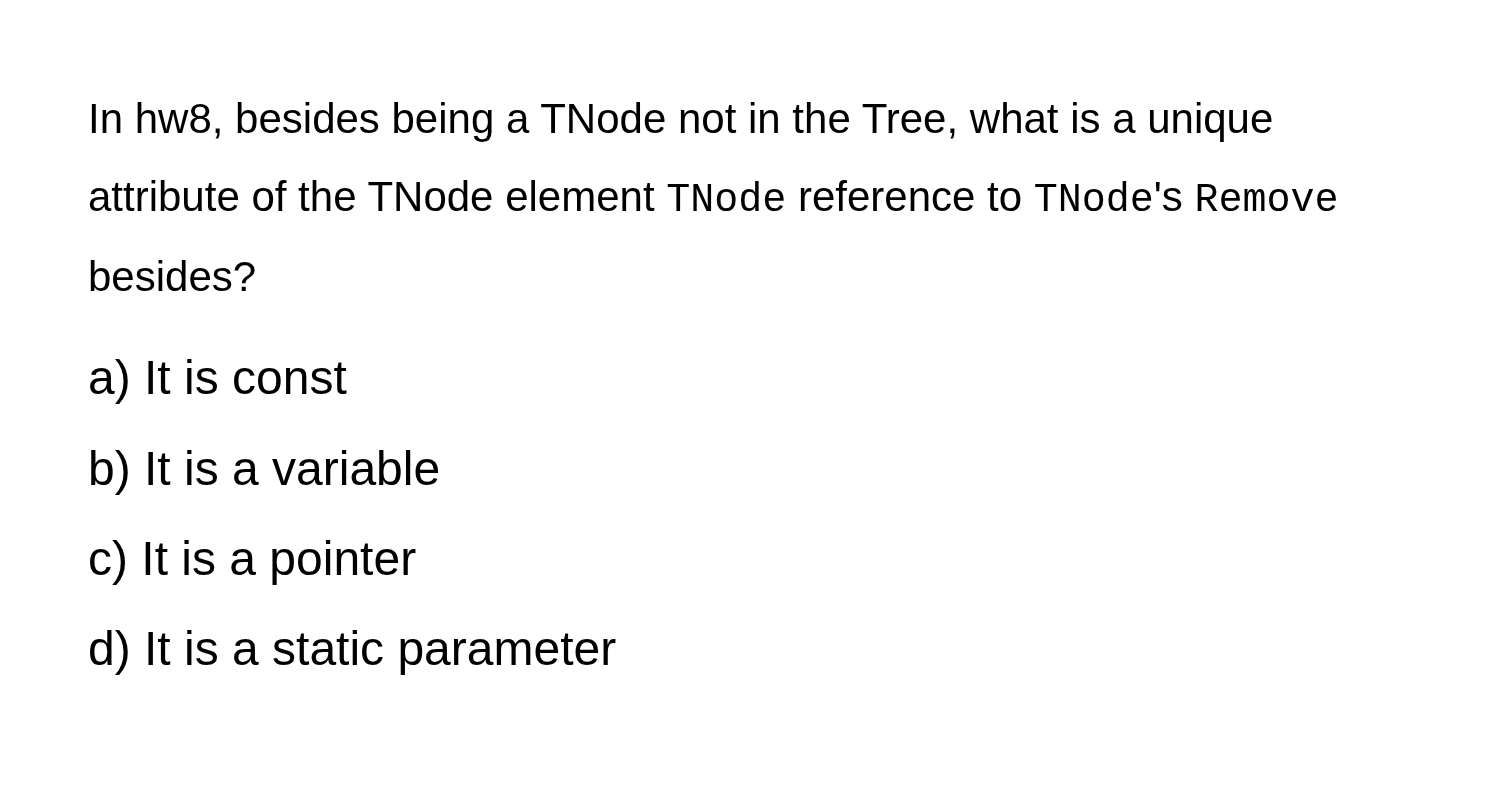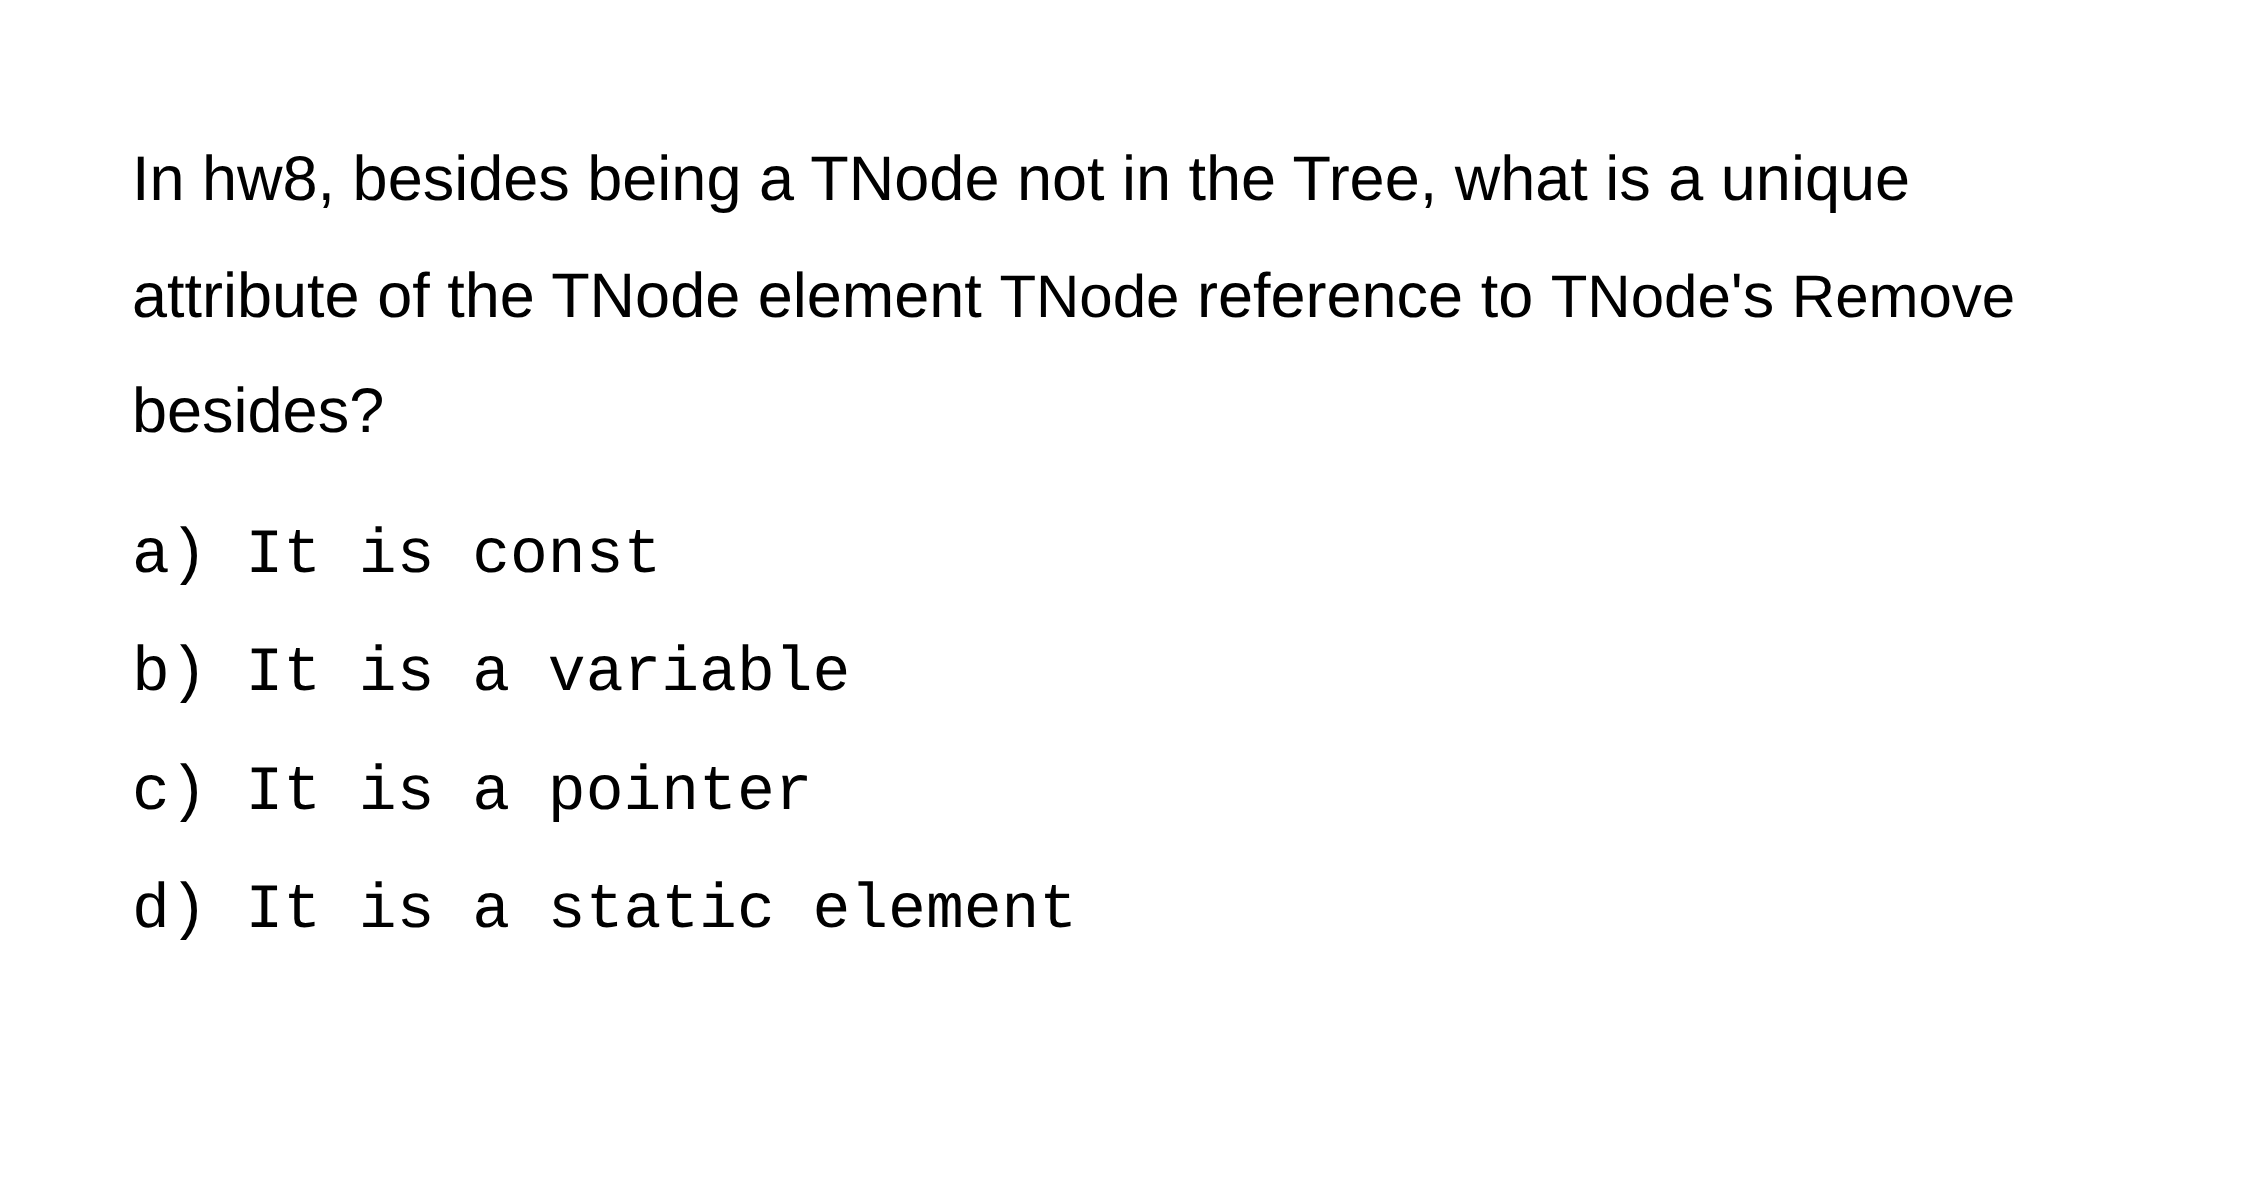--- a/index.html
+++ b/index.html
@@ -15,38 +15,37 @@
       color: #000000;
       padding: 80px 88px;
     }
     .question-text {
       font-size: 42px;
       line-height: 1.85;
       font-weight: 400;
       margin-bottom: 18px;
     }
     .code {
-      font-family: Liberation Sans, sans-serif;
+      font-family: Liberation Mono, monospace;
       font-size: 40px;
     }
     .options {
-      font-size: 42px;
+      font-size: 48px;
       line-height: 1.88;
       font-weight: 400;
-      font-family: Liberation Mono, monospace;
     }
     .option {
       display: block;
     }
   </style>
 </head>
 <body>
 
 <div class="question-text">
   <span>In hw8, besides being a TNode not in the Tree, what is a unique attribute of the TNode element </span><span class="code">TNode</span><span> reference to </span><span class="code">TNode</span><span>'s </span><span class="code">Remove</span><span> besides?</span>
 </div>
 
 <div class="options">
   <span class="option">a) It is const</span>
   <span class="option">b) It is a variable</span>
   <span class="option">c) It is a pointer</span>
-  <span class="option">d) It is a static element</span>
+  <span class="option">d) It is a static parameter</span>
 </div>
 
 </body></html>

